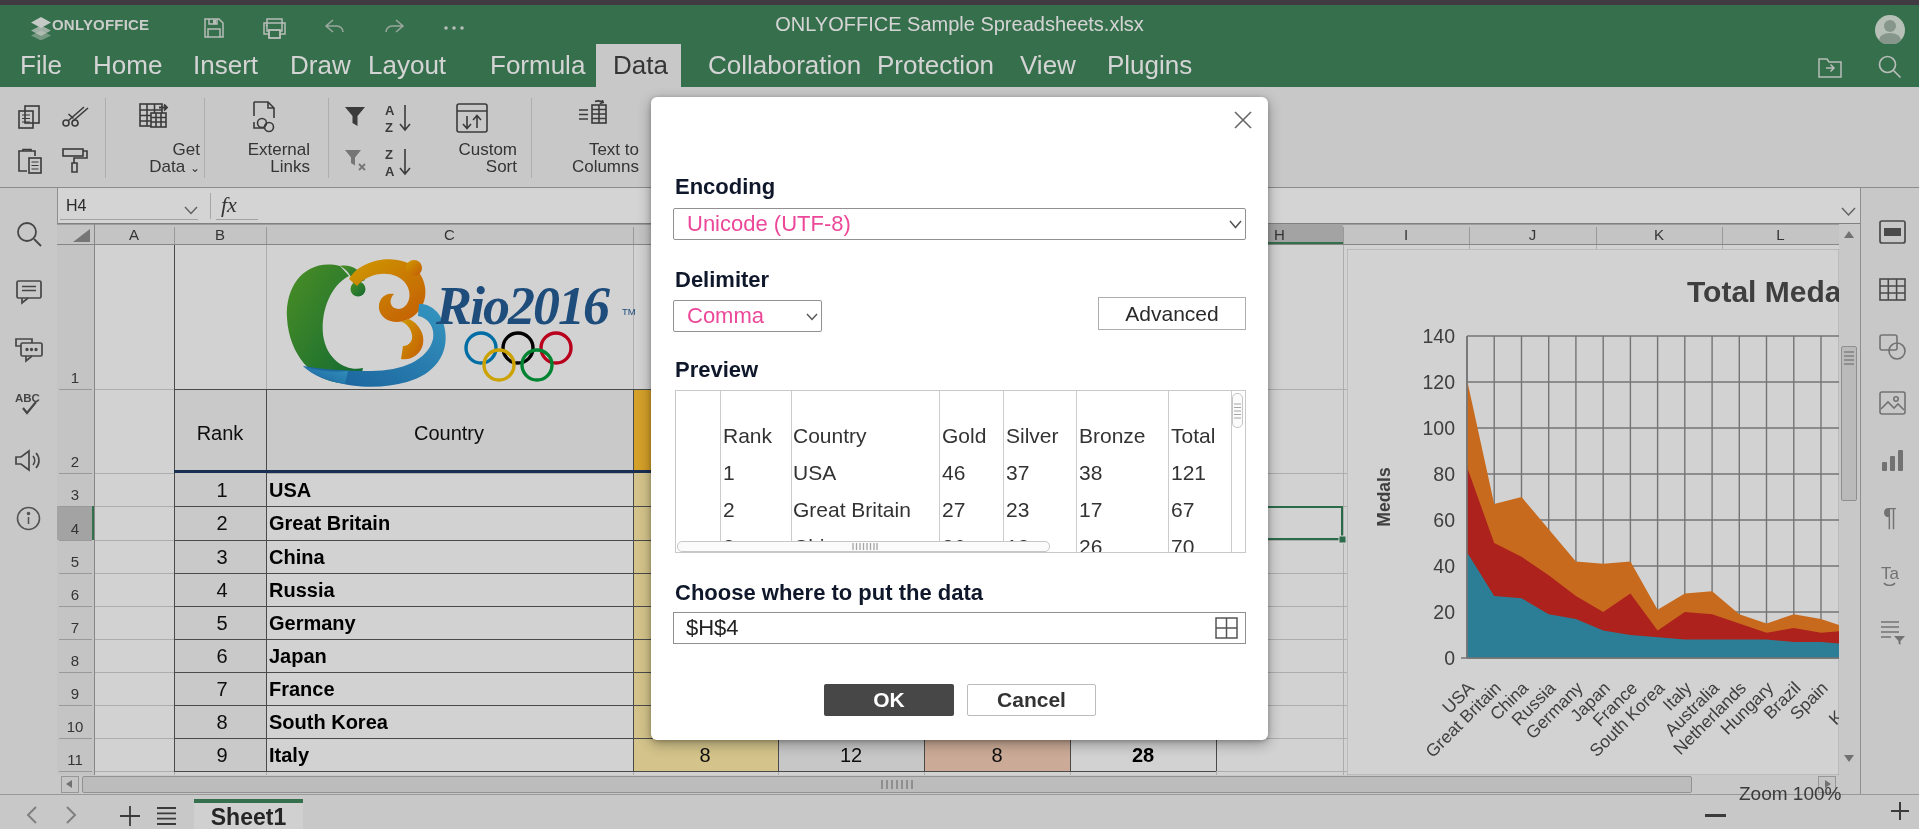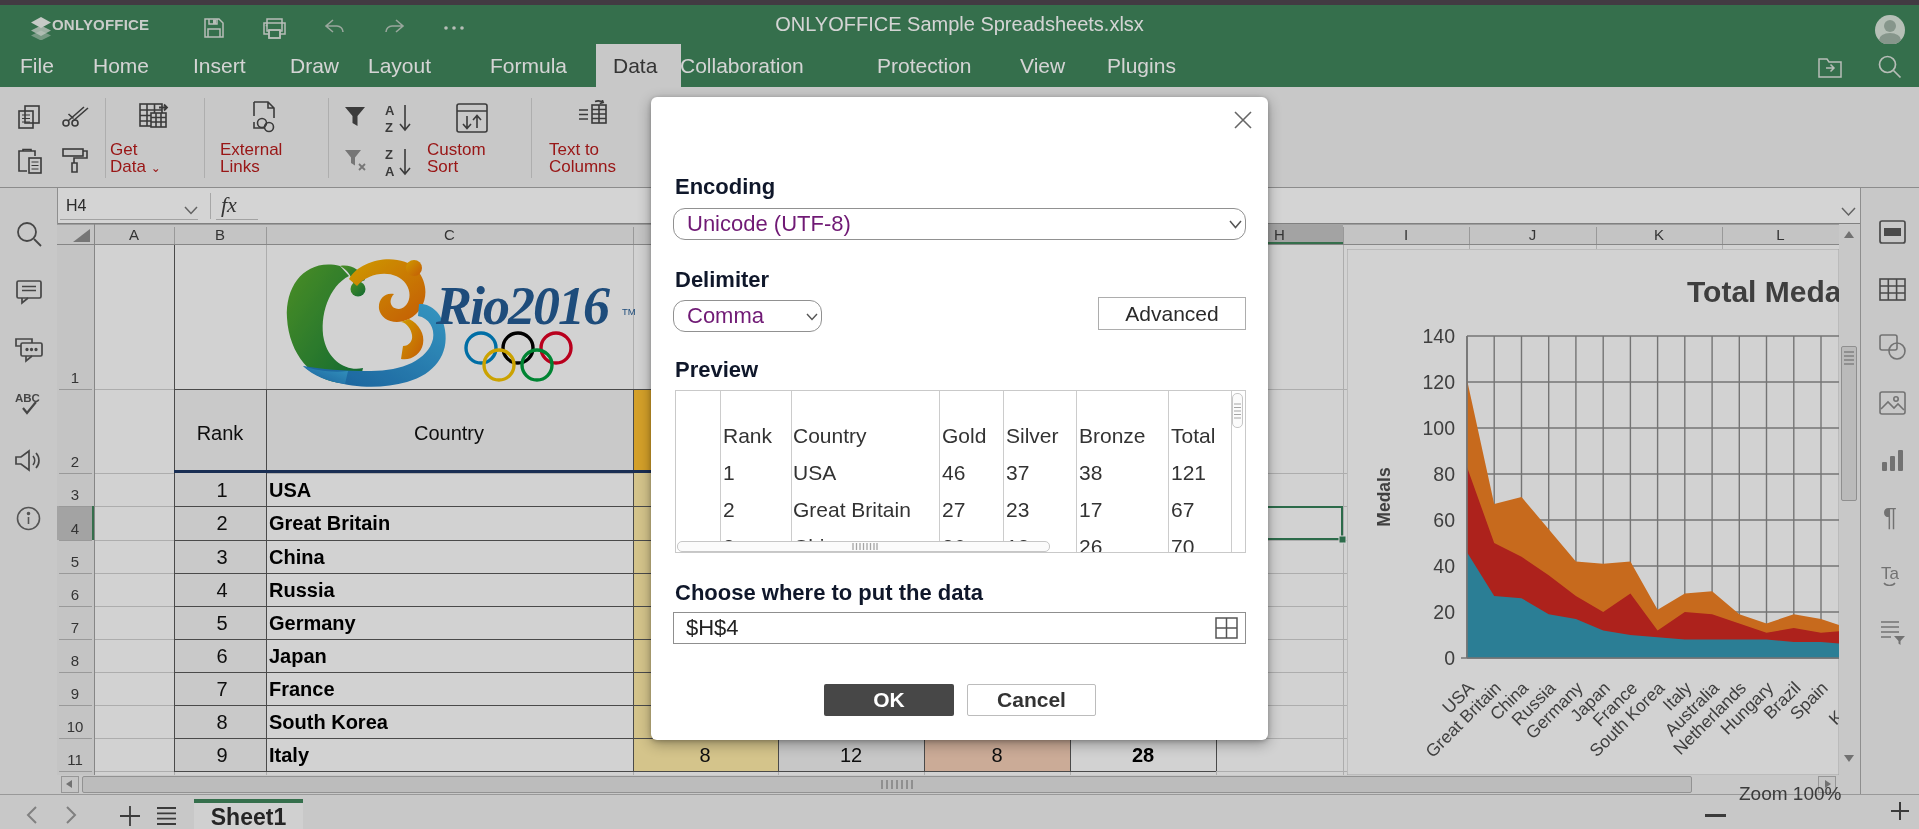--- a/index.html
+++ b/index.html
@@ -1,27 +1,27 @@
 <!DOCTYPE html>
 <html><head><meta charset="utf-8"><style>
 *{margin:0;padding:0;box-sizing:border-box}
 html,body{width:1919px;height:829px;overflow:hidden;background:#f1f1f1;
 font-family:"Liberation Sans",sans-serif}
 .abs{position:absolute}
 #stage{position:relative;width:1919px;height:829px;overflow:hidden}
 .ic{stroke:#474747;fill:none;stroke-width:1.6}
-.tbtxt{position:absolute;font-size:17px;line-height:17px;color:#b91c1c;text-align:left;white-space:nowrap}
+.tbtxt{position:absolute;font-size:17px;line-height:17px;color:#404040;text-align:right;white-space:nowrap}
 .divi{position:absolute;width:1px;top:98px;height:80px;background:#d2d2d2}
-.tab{position:absolute;top:44px;height:43px;line-height:43px;font-size:21px;color:#fff}
+.tab{position:absolute;top:44px;height:43px;line-height:43px;font-size:26px;color:#fff}
 .chl{font-size:15px;fill:#3f3f3f;text-anchor:middle}
 .rhl{font-size:15px;fill:#3f3f3f;text-anchor:middle}
 .ct{font-size:20px;fill:#111}
 .cb{font-size:20px;font-weight:700;fill:#000}
 .dlb{position:absolute;font-size:22px;font-weight:700;color:#0f172a}
-.dsel{position:absolute;border:1px solid #919191;border-radius:12px;background:#fff;font-size:22px;color:#701a75}
+.dsel{position:absolute;border:1px solid #919191;border-radius:2px;background:#fff;font-size:22px;color:#ec4899}
 .pvt{font-size:21px;fill:#333}
 </style></head><body>
 <div id="stage">
 
 <div class="abs" style="left:0;top:0;width:1919px;height:5px;background:#504650"></div>
 
 <div class="abs" style="left:0;top:5px;width:1919px;height:39px;background:#40865c">
  <svg class="abs" style="left:31px;top:12px" width="20" height="23" viewBox="0 0 20 23">
   <g fill="#eef3ee">
           <path d="M10 0 L20 5.5 L10 11 L0 5.5 Z"></path>
@@ -69,21 +69,21 @@
 </div>
 
 <div class="abs" style="left:0;top:44px;width:1919px;height:43px;background:#40865c"></div>
 <div class="abs" style="left:596px;top:44px;width:85px;height:43px;background:#f1f1f1"></div>
 <div class="tab" style="left:20px">File</div>
     <div class="tab" style="left:93px">Home</div>
     <div class="tab" style="left:193px">Insert</div>
     <div class="tab" style="left:290px">Draw</div>
     <div class="tab" style="left:368px">Layout</div>
     <div class="tab" style="left:490px">Formula</div>
-    <div class="tab" style="left:680px">Collaboration</div>
+    <div class="tab" style="left:708px">Collaboration</div>
     <div class="tab" style="left:877px">Protection</div>
     <div class="tab" style="left:1020px">View</div>
     <div class="tab" style="left:1107px">Plugins</div>
     <div class="tab" style="left:613px;color:#404040">Data</div>
 <svg class="abs" style="left:1818px;top:56px" width="24" height="22" viewBox="0 0 24 22">
       <g stroke="#dde4dd" fill="none" stroke-width="1.5">
         <path d="M1 21 V3 h8 l2 3 h12 v15 z"></path>
         <path d="M8 12 h8 m-3.5,-3.5 L16 12 l-3.5 3.5"></path>
       </g>
     </svg>

